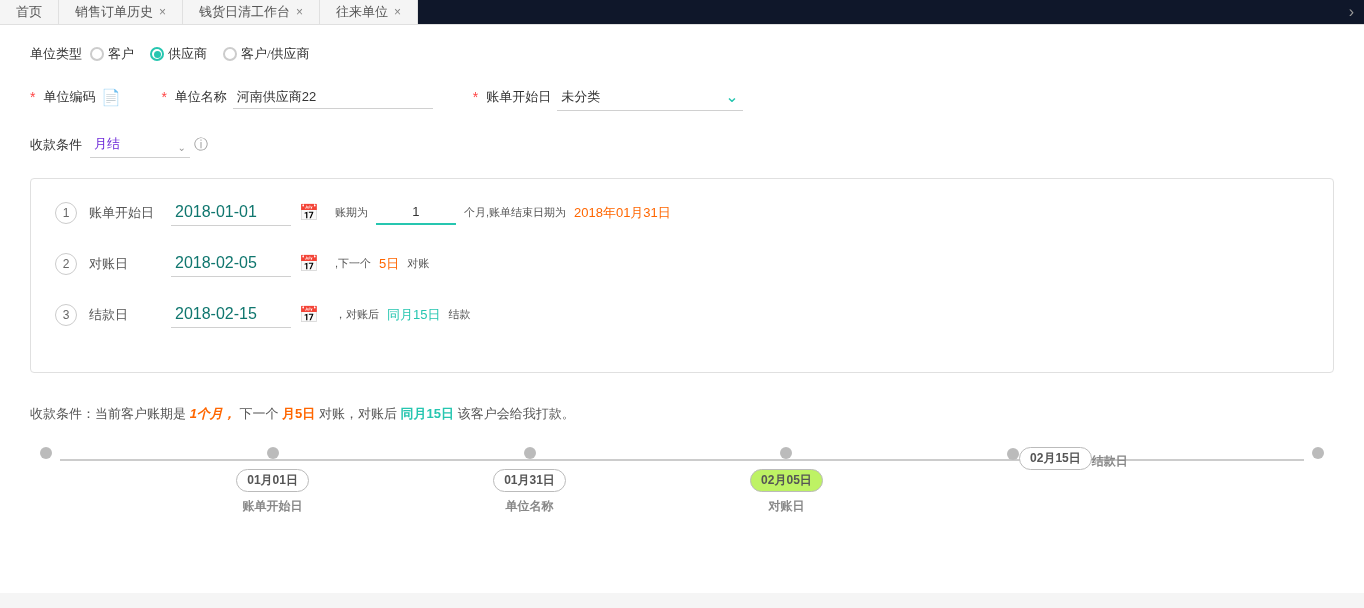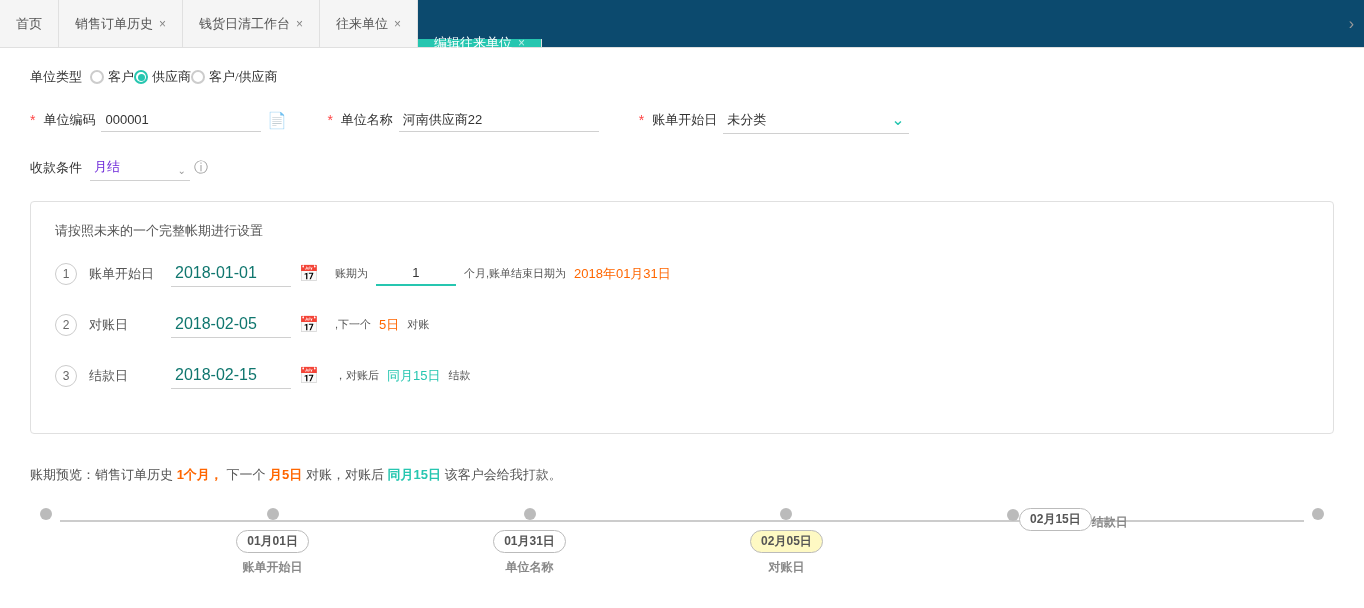--- a/index.html
+++ b/index.html
@@ -2,23 +2,23 @@
 <html><head>
   <meta charset="utf-8">
   <style>
     * { box-sizing: border-box; margin: 0; padding: 0; }
     body { font-family: "Microsoft YaHei", "PingFang SC", sans-serif; font-size: 14px; background: #f5f5f5; color: #333; }
 
     
     .tab-bar {
       display: flex;
       align-items: stretch;
-      background: #0c4a6e;
+      background: #0f172a;
       border-bottom: 1px solid #e0e0e0;
-      height: 48px;
+      height: 25px;
     }
     .tab-item {
       display: flex;
       align-items: center;
       padding: 0 16px;
       cursor: pointer;
       font-size: 13px;
       color: #555;
       border-right: 1px solid #e0e0e0;
       gap: 6px;
@@ -71,20 +71,21 @@
       display: flex;
       align-items: center;
       margin-right: 40px;
       gap: 6px;
     }
 
     
     .radio-group {
       display: flex;
       align-items: center;
+      gap: 16px;
       margin-left: 8px;
       font-family: Liberation Serif, serif;
     }
     .radio-item {
       display: flex;
       align-items: center;
       gap: 4px;
       cursor: pointer;
       font-size: 13px;
     }
@@ -286,21 +287,20 @@
         <span>客户/供应商</span>
       </label>
     </div>
   </div>
 
   <div class="form-row">
 
     <div class="form-field-group">
       <span class="required-star">*</span>
       <span class="form-label">单位编码</span>
-      <input class="form-input" type="text" value="000001" style="">
       <span class="cal-icon">📄</span>
     </div>
 
     <div class="form-field-group">
       <span class="required-star">*</span>
       <span class="form-label">单位名称</span>
       <input class="form-input form-input-wide" type="text" value="河南供应商22" style="">
     </div>
 
     <div class="form-field-group">
@@ -316,21 +316,20 @@
   <div class="form-row">
     <span class="form-label">收款条件</span>
     <div class="dropdown-wrapper" style="margin-left:8px; min-width:100px;">
       <span class="dropdown-value">月结</span>
       <span class="dropdown-arrow">⌄</span>
     </div>
     <span class="question-icon">ⓘ</span>
   </div>
 
   <div class="inner-card">
-    <div class="card-title">请按照未来的一个完整帐期进行设置</div>
 
     <div class="step-row">
       <div class="step-number">1</div>
       <span class="step-label">账单开始日</span>
       <input class="step-input" type="text" value="2018-01-01" style="">
       <span class="cal-icon" style="margin: 0 8px;">📅</span>
       <span class="step-text">账期为</span>
       <input class="period-input" type="text" value="1" style="">
       <span class="step-text">个月,账单结束日期为</span>
       <span class="step-highlight-orange">2018年01月31日</span>
@@ -353,22 +352,22 @@
       <span class="cal-icon" style="margin: 0 8px;">📅</span>
       <span class="step-text">，对账后</span>
       <span class="step-highlight-teal">同月15日</span>
       <span class="step-text">结款</span>
     </div>
 
   </div>
 
   <div class="preview-section">
     <div class="preview-text">
-      <span>账期预览：销售订单历史</span>
-      <span style="color:#ff6600; font-weight:bold;">1个月，</span>
+      <span>收款条件：当前客户账期是</span>
+      <span style="color:#ff6600; font-weight:bold;font-style:italic;">1个月，</span>
       <span>下一个</span>
       <span style="color:#ff6600; font-weight:bold;">月5日</span>
       <span>对账，对账后</span>
       <span style="color:#26c6b0; font-weight:bold;">同月15日</span>
       <span>该客户会给我打款。</span>
     </div>
 
     <div style="position:relative; padding: 0 10px; font-weight: bold;">
 
       <div style="position:absolute; top:12px; left:30px; right:30px; height:2px; background:#ccc; z-index:0;"></div>
@@ -386,21 +385,21 @@
         </div>
 
         <div style="display:flex; flex-direction:column; align-items:center;">
           <div style="width:12px;height:12px;border-radius:50%;background:#bbb;margin-bottom:10px;"></div>
           <div style="border:1px solid #bbb;border-radius:20px;padding:2px 10px;font-size:12px;color:#555;background:#fff;">01月31日</div>
           <div style="font-size:12px;color:#888;margin-top:6px;">单位名称</div>
         </div>
 
         <div style="display:flex; flex-direction:column; align-items:center;">
           <div style="width:12px;height:12px;border-radius:50%;background:#bbb;margin-bottom:10px;"></div>
-          <div style="border:1px solid #bbb;border-radius:20px;padding:2px 10px;font-size:12px;color:#555;background:#fef9c3;">02月05日</div>
+          <div style="border:1px solid #bbb;border-radius:20px;padding:2px 10px;font-size:12px;color:#555;background:#bef264;">02月05日</div>
           <div style="font-size:12px;color:#888;margin-top:6px;">对账日</div>
         </div>
 
         <div style="display:flex; align-items:center;">
           <div style="width:12px;height:12px;border-radius:50%;background:#bbb;margin-bottom:10px;"></div>
           <div style="border:1px solid #bbb;border-radius:20px;padding:2px 10px;font-size:12px;color:#555;background:#fff;">02月15日</div>
           <div style="font-size:12px;color:#888;margin-top:6px;">结款日</div>
         </div>
 
         <div style="display:flex; flex-direction:column; align-items:center;">

